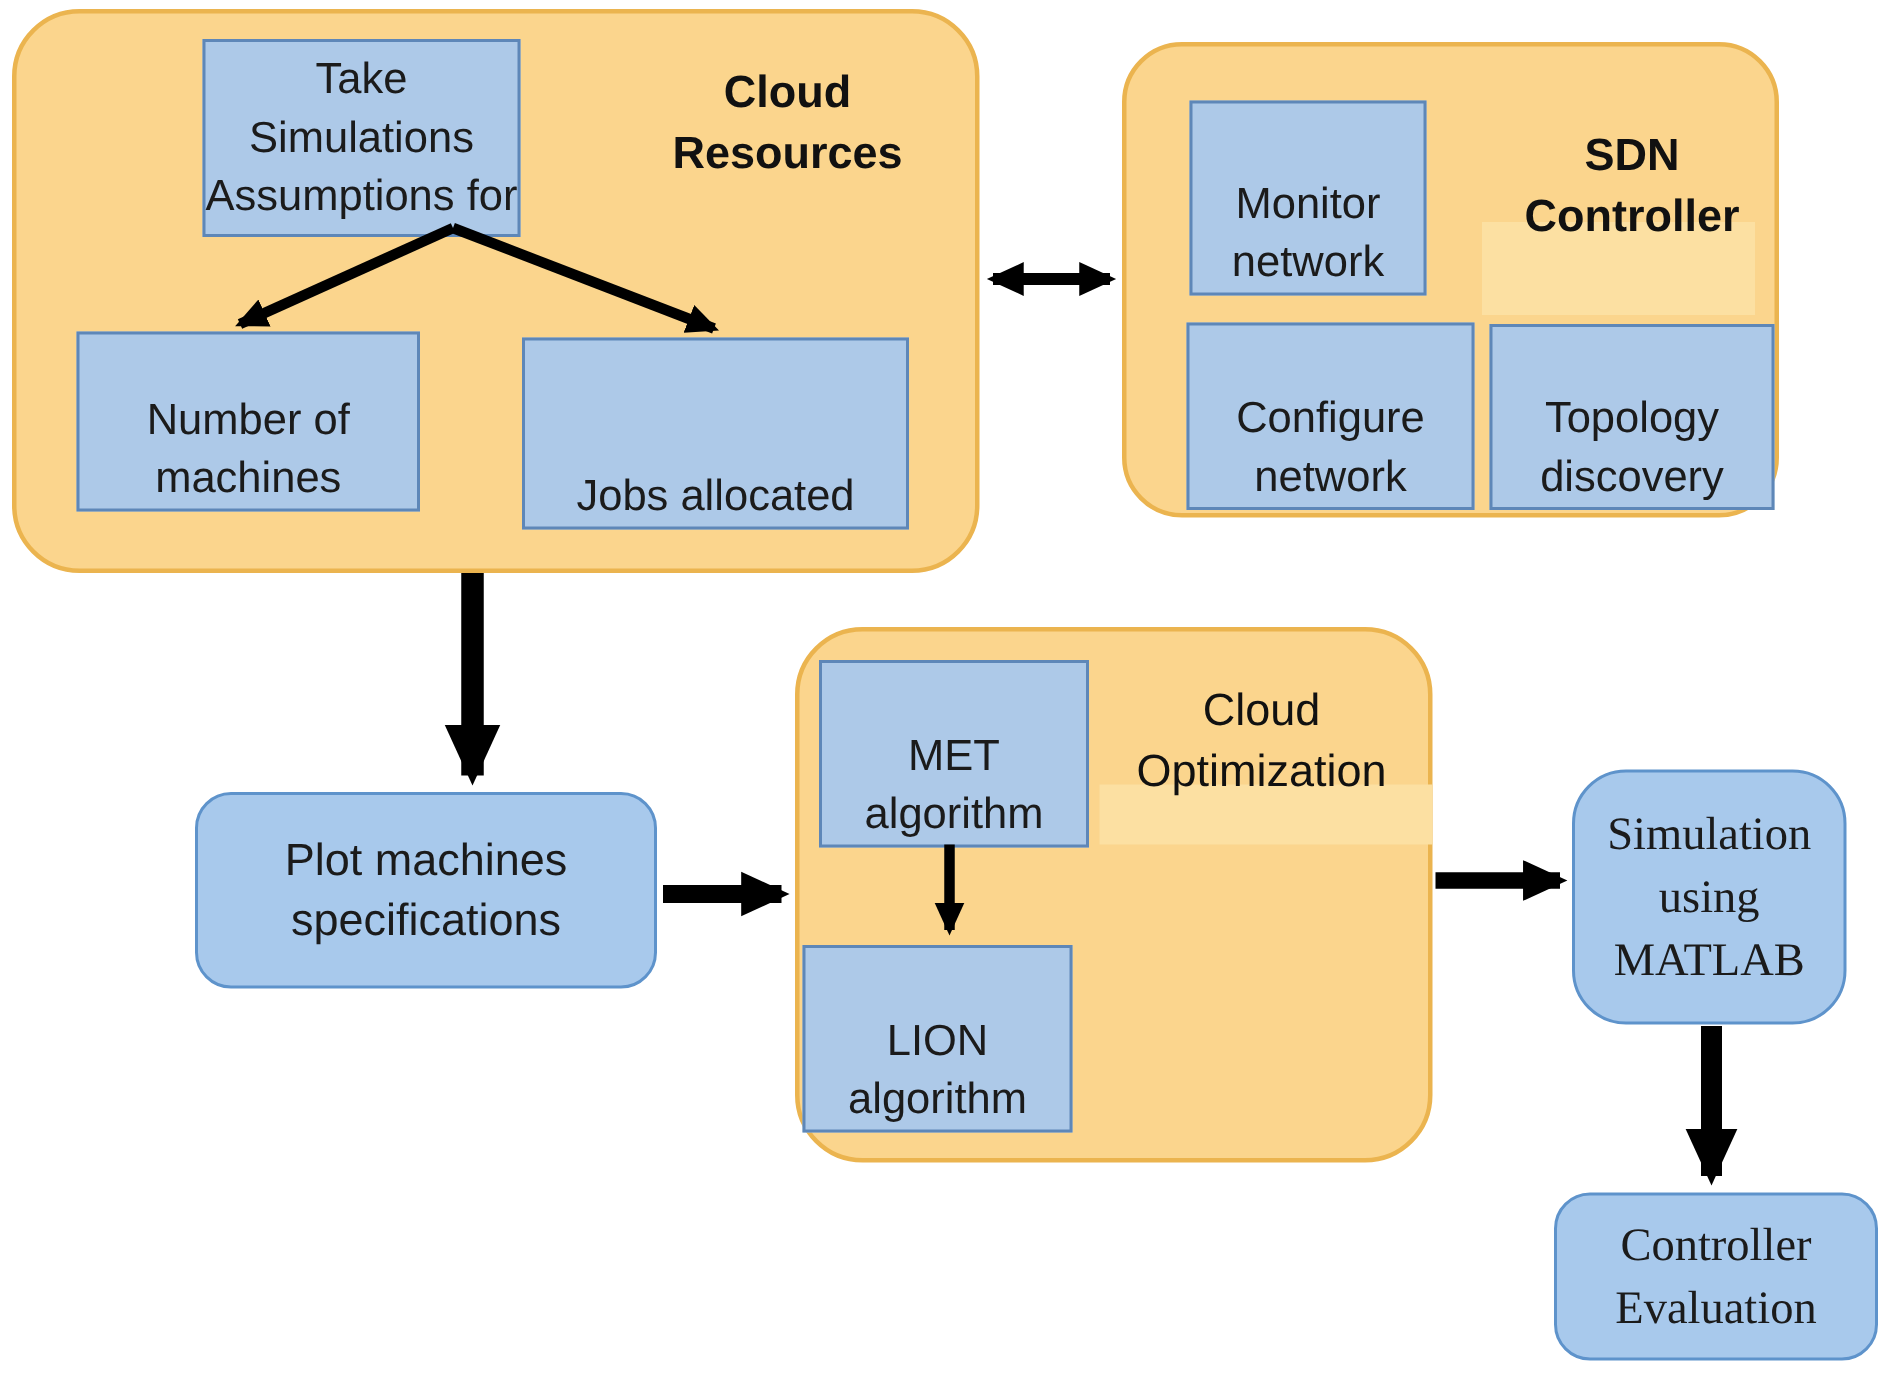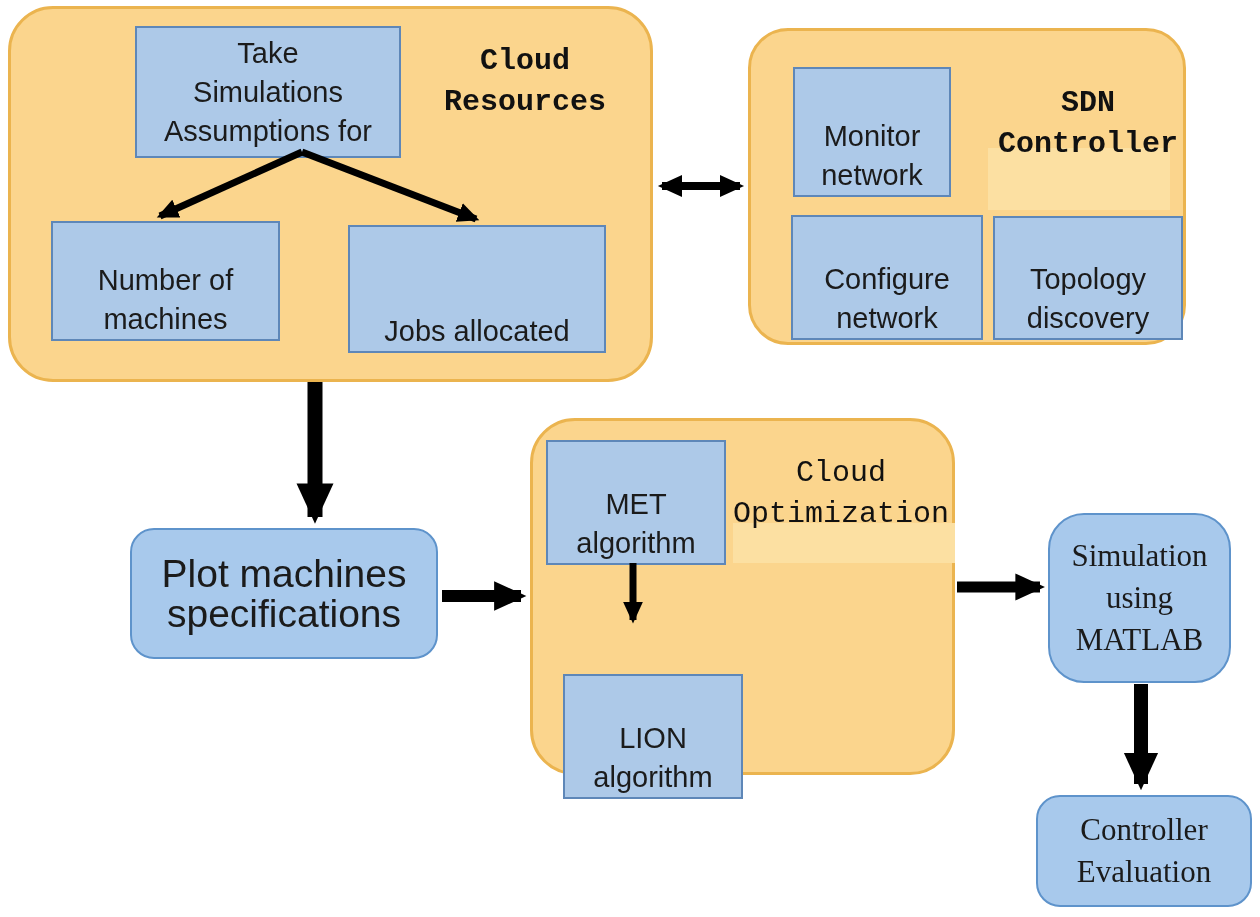--- a/index.html
+++ b/index.html
@@ -39,44 +39,44 @@
     padding-top:12px;
   }
   .box.vcenter{justify-content:center;padding-top:0;}
   .rbox{
     position:absolute;
     background:var(--rounded-box-fill);
     border:2.5px solid var(--rounded-box-border);
     box-sizing:border-box;
     display:flex;flex-direction:column;align-items:center;justify-content:center;
     text-align:center;
-    font-size:39px;line-height:40px;
+    font-size:30px;line-height:40px;
   }
   .serif{font-family:"Liberation Serif", serif;font-size:31px;line-height:42px;}
   .glabel{
     position:absolute;text-align:center;
-    font-size:30px;line-height:41px;color:#111;z-index:3;font-family:Liberation Mono, monospace;
+    font-size:30px;line-height:41px;color:#111;z-index:3;
   }
   .bold{font-weight:bold;}
   .arrows{position:absolute;left:0;top:0;z-index:5;pointer-events:none;}
   .arrows line{stroke:var(--arrow-color,#000);}
   .arrows .hd{fill:var(--arrow-color,#000);}
   .line{display:block;}
 </style>
 </head>
 <body>
 
 <div class="canvas">
 
   <div class="container" style="left:8px;top:6px;width:645px;height:376px;border-radius:45px;">
     <div class="glabel bold" style="left:404px;top:32px;width:220px;">
       <span class="line">Cloud</span>
       <span class="line">Resources</span>
     </div>
-    <div class="box vcenter" style="left:124px;top:17px;width:266px;height:132px;">
+    <div class="box vcenter" style="left:124px;top:17px;width:212px;height:132px;">
       <span class="line">Take</span>
       <span class="line">Simulations</span>
       <span class="line">Assumptions for</span>
     </div>
     <div class="box" style="left:40px;top:212px;width:229px;height:120px;padding-top:14px;">
       <span class="line">Number of</span>
       <span class="line">machines</span>
     </div>
     <div class="box" style="left:337px;top:216px;width:258px;height:128px;padding-top:10px;">
       <span class="line">Jobs allocated</span>
@@ -106,21 +106,21 @@
   <div class="container" style="left:530px;top:418px;width:425px;height:357px;border-radius:45px;">
     <div class="patch" style="left:200px;top:102px;width:222px;height:40px;"></div>
     <div class="glabel" style="left:190px;top:32px;width:236px;">
       <span class="line">Cloud</span>
       <span class="line">Optimization</span>
     </div>
     <div class="box" style="left:13px;top:19px;width:180px;height:125px;padding-top:14px;">
       <span class="line">MET</span>
       <span class="line">algorithm</span>
     </div>
-    <div class="box" style="left:30px;top:209px;width:180px;height:125px;padding-top:14px;margin-top:44px;">
+    <div class="box" style="left:2px;top:209px;width:180px;height:125px;padding-top:14px;">
       <span class="line">LION</span>
       <span class="line">algorithm</span>
     </div>
   </div>
 
   <div class="rbox" style="left:130px;top:528px;width:308px;height:131px;border-radius:24px;">
     <span class="line">Plot machines</span>
     <span class="line">specifications</span>
   </div>
 

